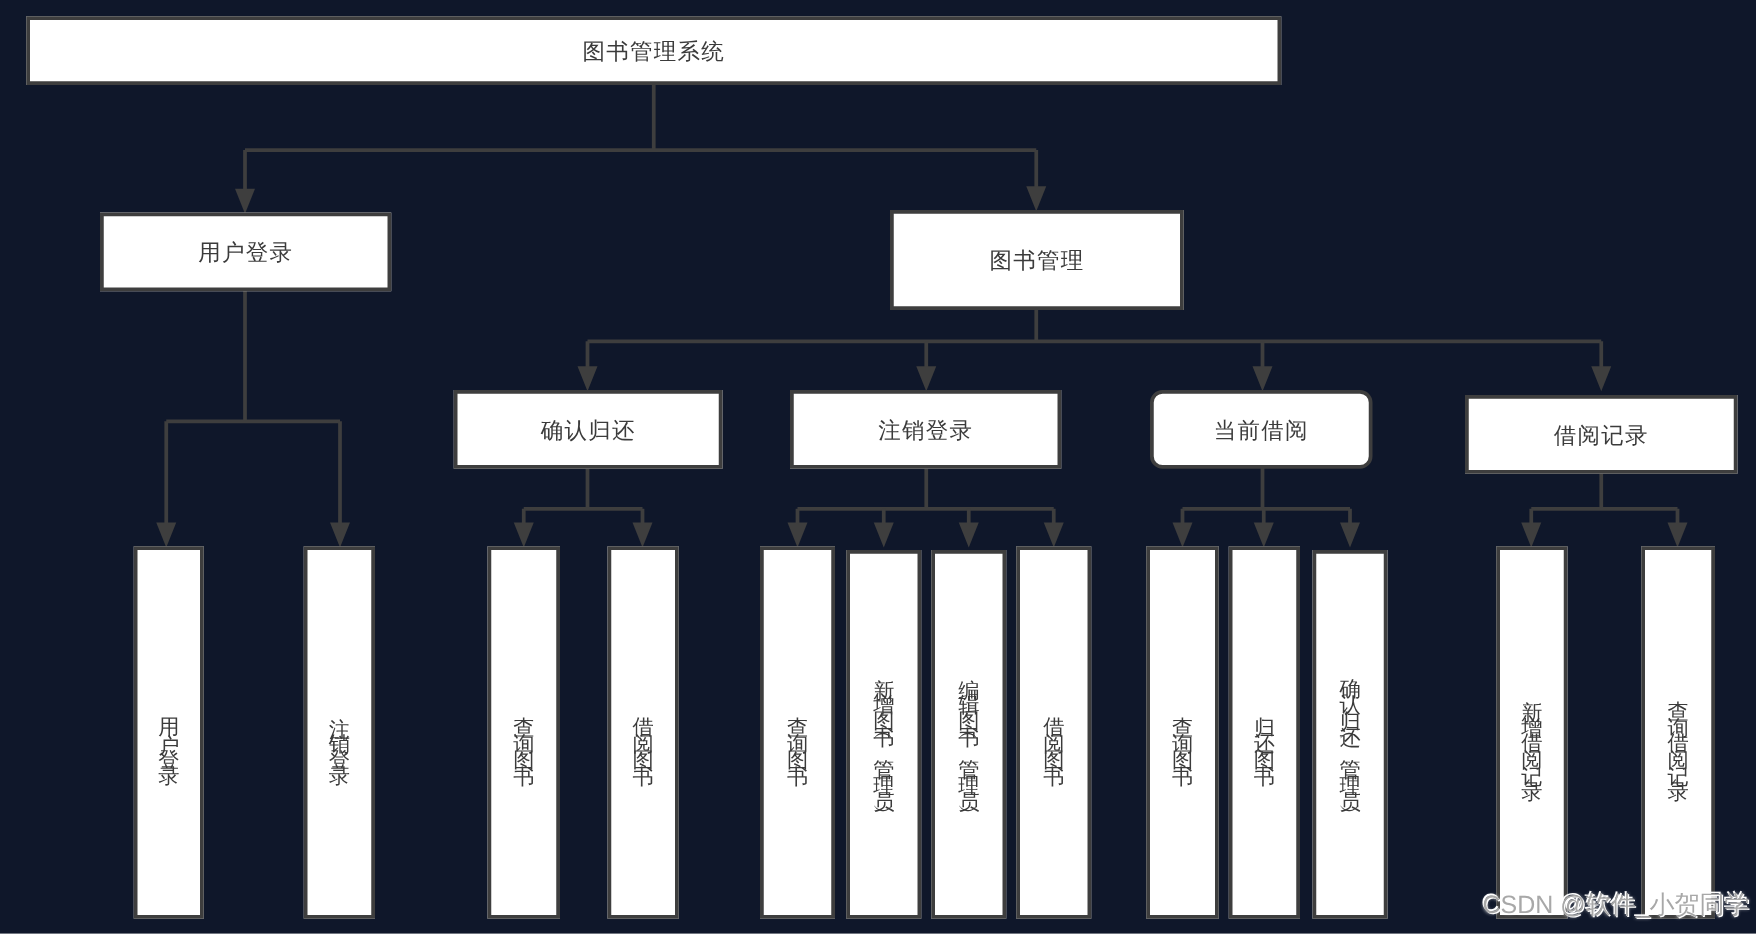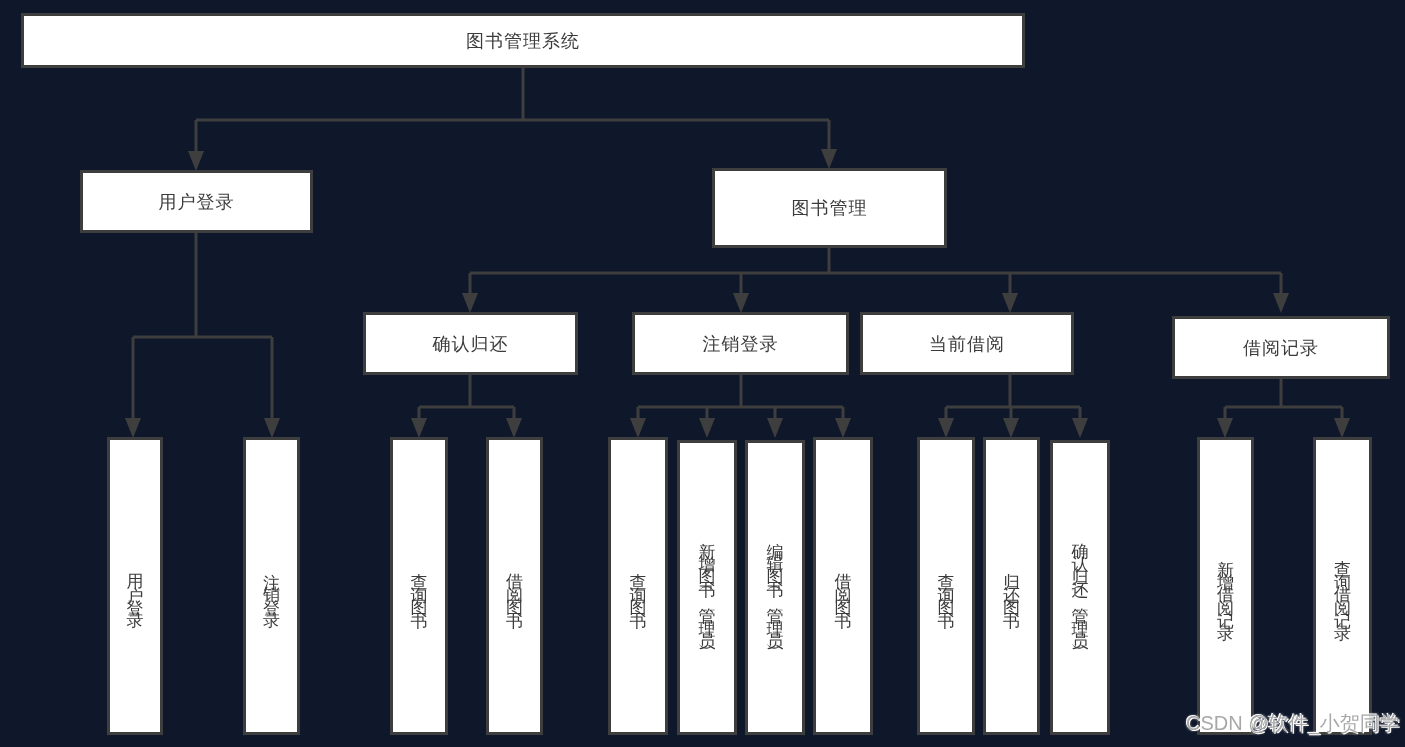--- a/index.html
+++ b/index.html
@@ -121,21 +121,21 @@
     </g>
   </svg>
 
   <div class="node hnode" style="left:21px; top:13px; width:1004px; height:55px;">图书管理系统</div>
 
   <div class="node hnode" style="left:80px; top:170px; width:233px; height:63px;">用户登录</div>
   <div class="node hnode" style="left:712px; top:168px; width:235px; height:80px;">图书管理</div>
 
   <div class="node hnode" style="left:363px; top:312px; width:215px; height:63px;">确认归还</div>
   <div class="node hnode" style="left:632px; top:312px; width:217px; height:63px;">注销登录</div>
-  <div class="node hnode" style="left:860px; top:312px; width:214px; height:63px;">当前借阅</div>
+  <div class="node hnode" style="left:920px; top:312px; width:178px; height:63px;border-radius:10px;">当前借阅</div>
   <div class="node hnode" style="left:1172px; top:316px; width:218px; height:63px;">借阅记录</div>
 
   <div class="node vnode" style="left:107px; top:437px; width:56px; height:298px;">
     <span>用户登录</span>
   </div>
   <div class="node vnode" style="left:243px; top:437px; width:57px; height:298px;">
     <span>注销登录</span>
   </div>
 
   <div class="node vnode" style="left:390px; top:437px; width:58px; height:298px;">

